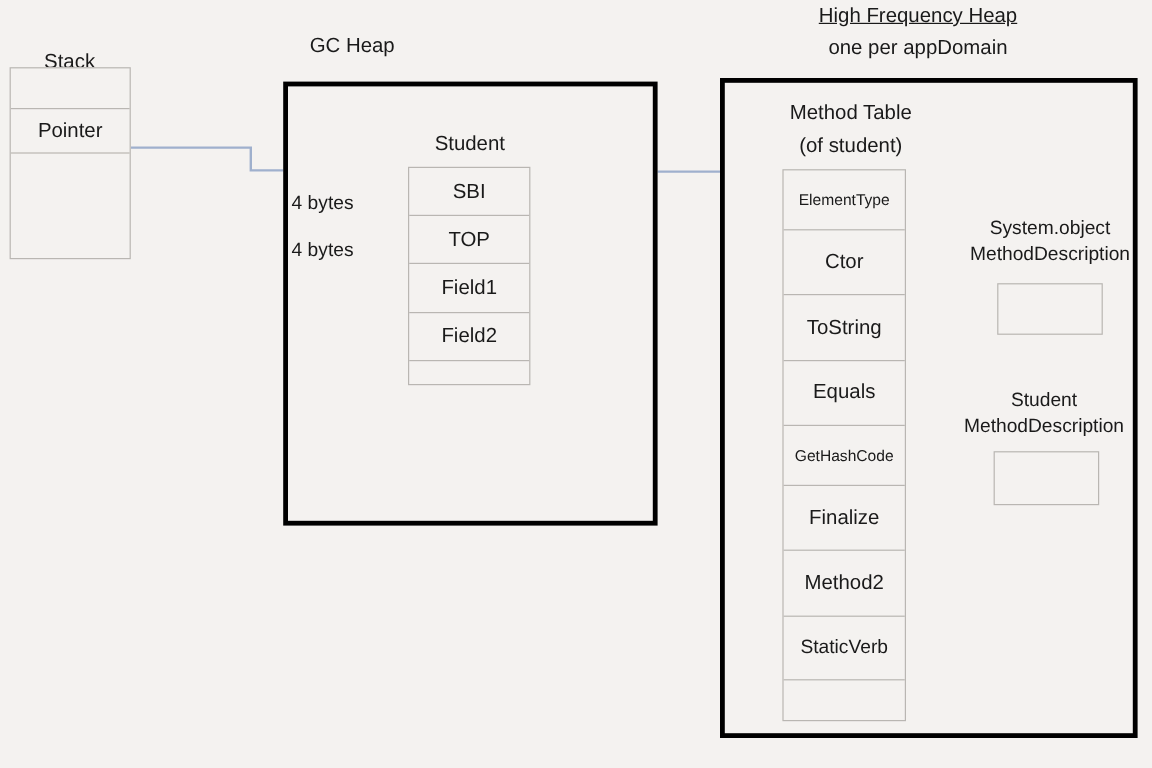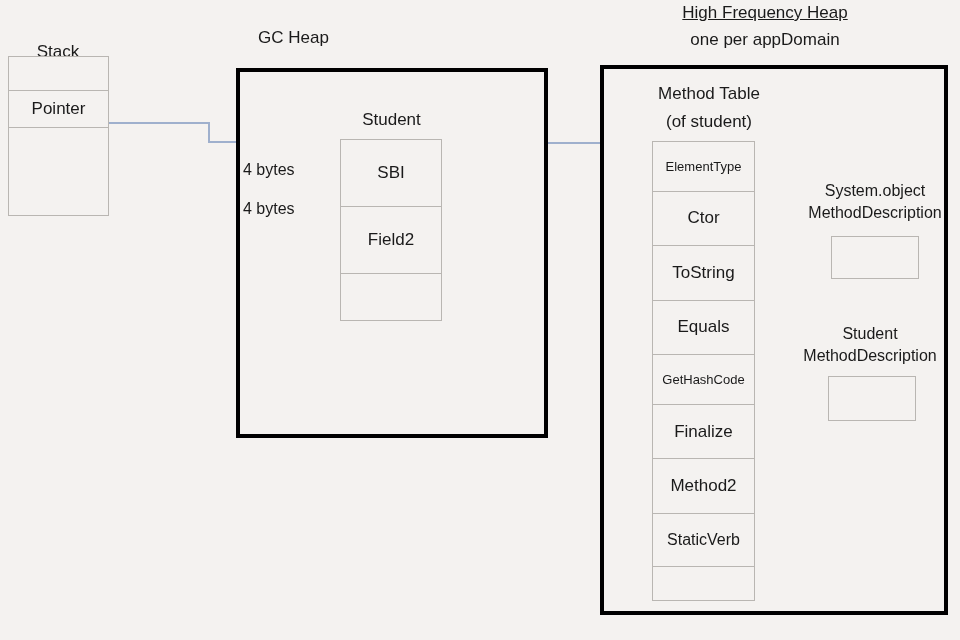--- a/index.html
+++ b/index.html
@@ -100,20 +100,22 @@
   <div class="heap-box" style="left:236px; top:68px; width:312px; height:370px;"></div>
 
   <div class="label" style="left:341px; top:110px; width:101px; font-size:17px;">Student</div>
 
   <div class="label" style="left:243px; top:160px; width:70px; font-size:16px; text-align:left;">4 bytes</div>
 
   <div class="label" style="left:243px; top:199px; width:70px; font-size:16px; text-align:left;">4 bytes</div>
 
   <div class="table-box" style="left:340px; top:139px; width:102px; height:182px;">
     <div class="cell" style="font-size:17px;">SBI</div>
+    <div class="cell" style="font-size:17px;">TOP</div>
+    <div class="cell" style="font-size:17px;">Field1</div>
     <div class="cell" style="font-size:17px;">Field2</div>
     <div class="cell" style="font-size:17px;"></div>
   </div>
 
   <div class="label" style="left:620px; top:3px; width:290px; font-size:17px;text-decoration:underline;">High Frequency Heap</div>
   <div class="label" style="left:620px; top:30px; width:290px; font-size:17px;">one per appDomain</div>
 
   <div class="heap-box" style="left:600px; top:65px; width:348px; height:550px;"></div>
 
   <div class="label" style="left:644px; top:84px; width:130px; font-size:17px;">Method Table</div>

